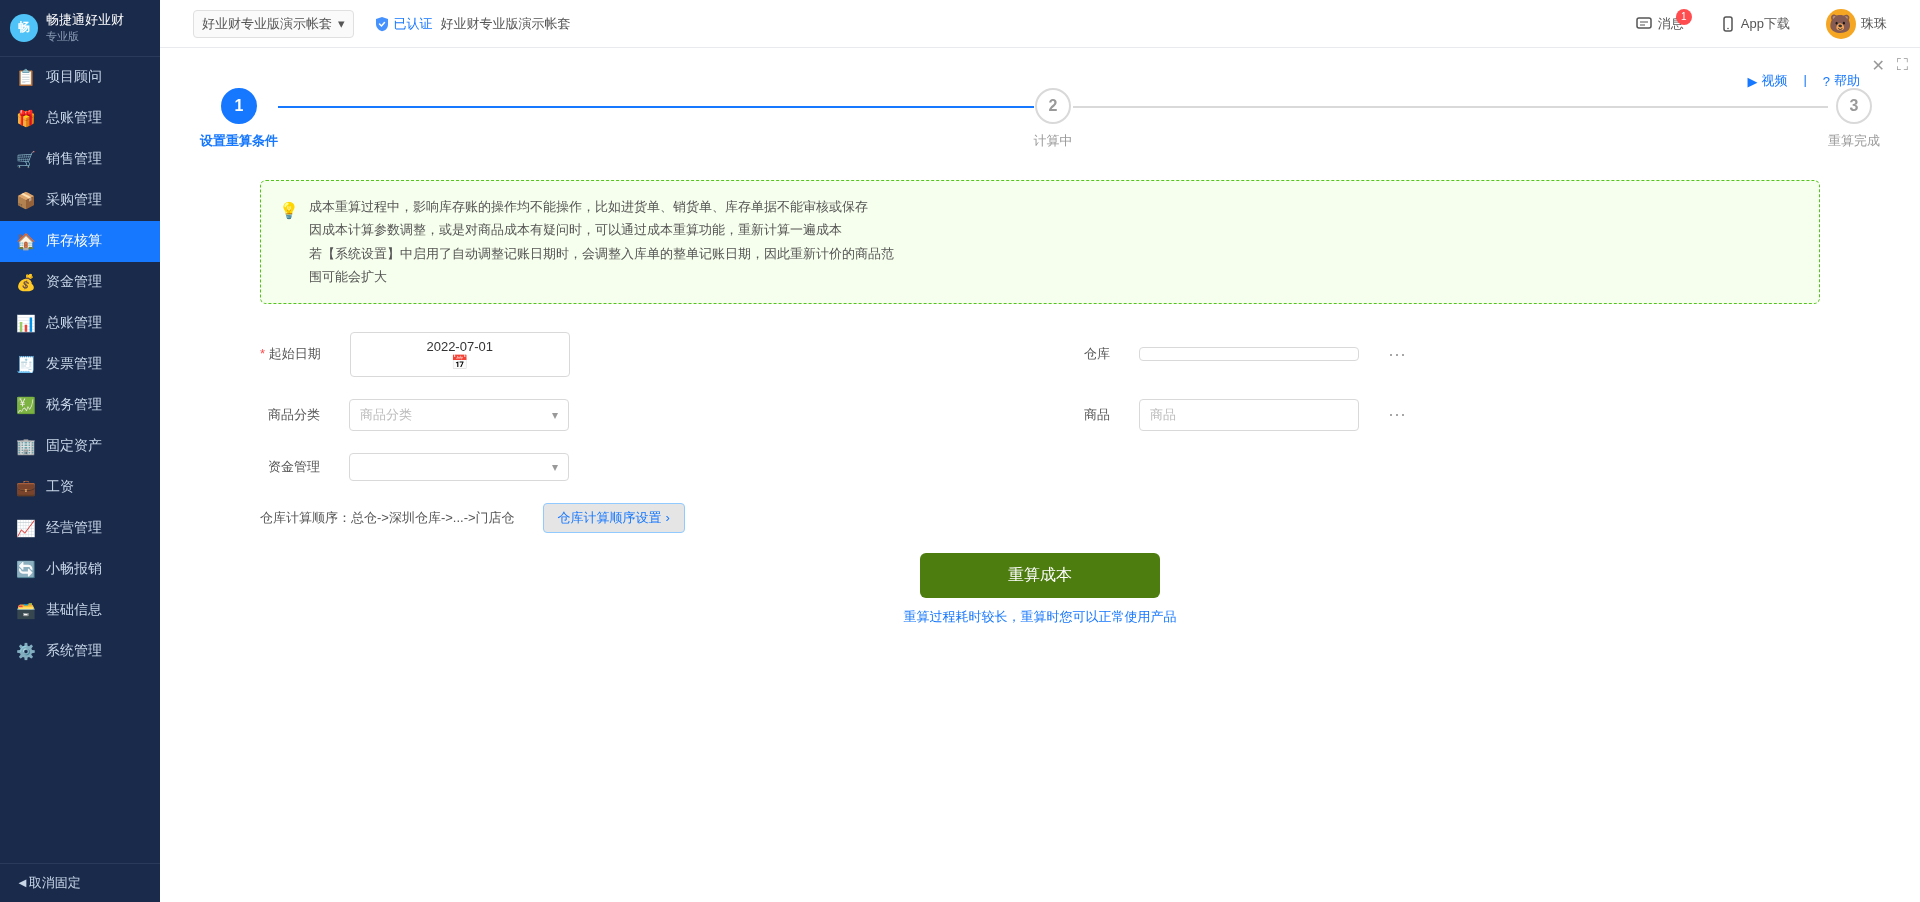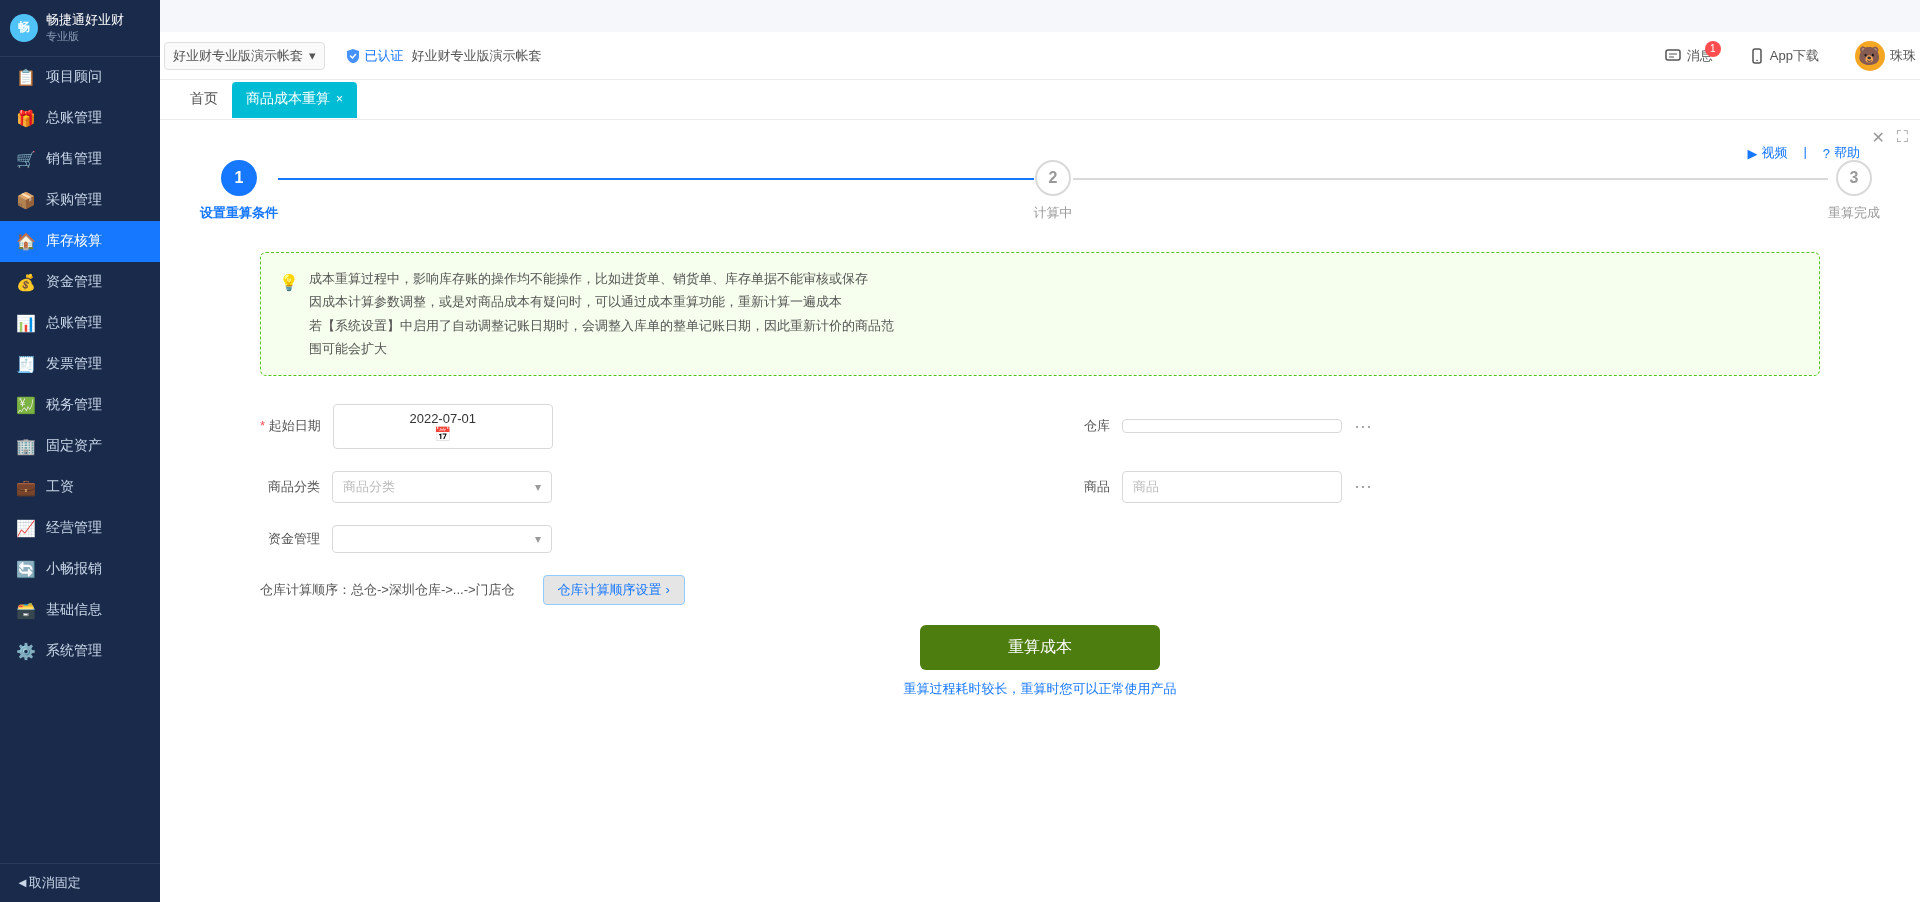--- a/index.html
+++ b/index.html
@@ -60,24 +60,23 @@
       height: 100%;
       background: #f5f7fa;
     }
 
     
     .top-bar {
       background: #fff;
       height: 48px;
       display: flex;
       align-items: center;
-      padding: 0 4px;
+      padding: 0 33px;
       border-bottom: 1px solid #e8eaed;
       justify-content: space-between;
-      margin-top: 32px;
     }
     .top-bar-left {
       display: flex; align-items: center; gap: 8px;
     }
     .account-selector {
       display: flex; align-items: center; gap: 6px;
       font-size: 13px; color: #555; cursor: pointer;
       padding: 4px 8px; border-radius: 4px;
       border: 1px solid #e0e0e0;
       background: #fafafa;
@@ -230,21 +229,21 @@
     .form-row {
       display: flex;
       align-items: center;
       margin-bottom: 22px;
       gap: 20px;
     }
     .form-group {
       display: flex;
       align-items: center;
       flex: 1;
-      gap: 12px;
+      gap: 29px;
     }
     .form-label {
       min-width: 60px;
       font-size: 13px;
       color: #555;
       text-align: right;
       white-space: nowrap;
     }
     .required { color: #ff4d4f; }
     .form-input {
@@ -423,29 +422,20 @@
       </div>
       <div class="top-bar-action">
         <div class="avatar">
           <span>🐻</span>
         </div>
         <span>珠珠</span>
       </div>
     </div>
   </div>
 
-  <div class="tabs-bar">
-    <div class="tab">
-      <span>首页</span>
-    </div>
-    <div class="tab active">
-      <span>商品成本重算</span>
-      <span class="tab-close">×</span>
-    </div>
-  </div>
 
   <div class="content-area">
 
     <div class="window-controls">
       <span>✕</span>
       <span>⛶</span>
     </div>
 
     <div class="stepper">
       <div class="step">

